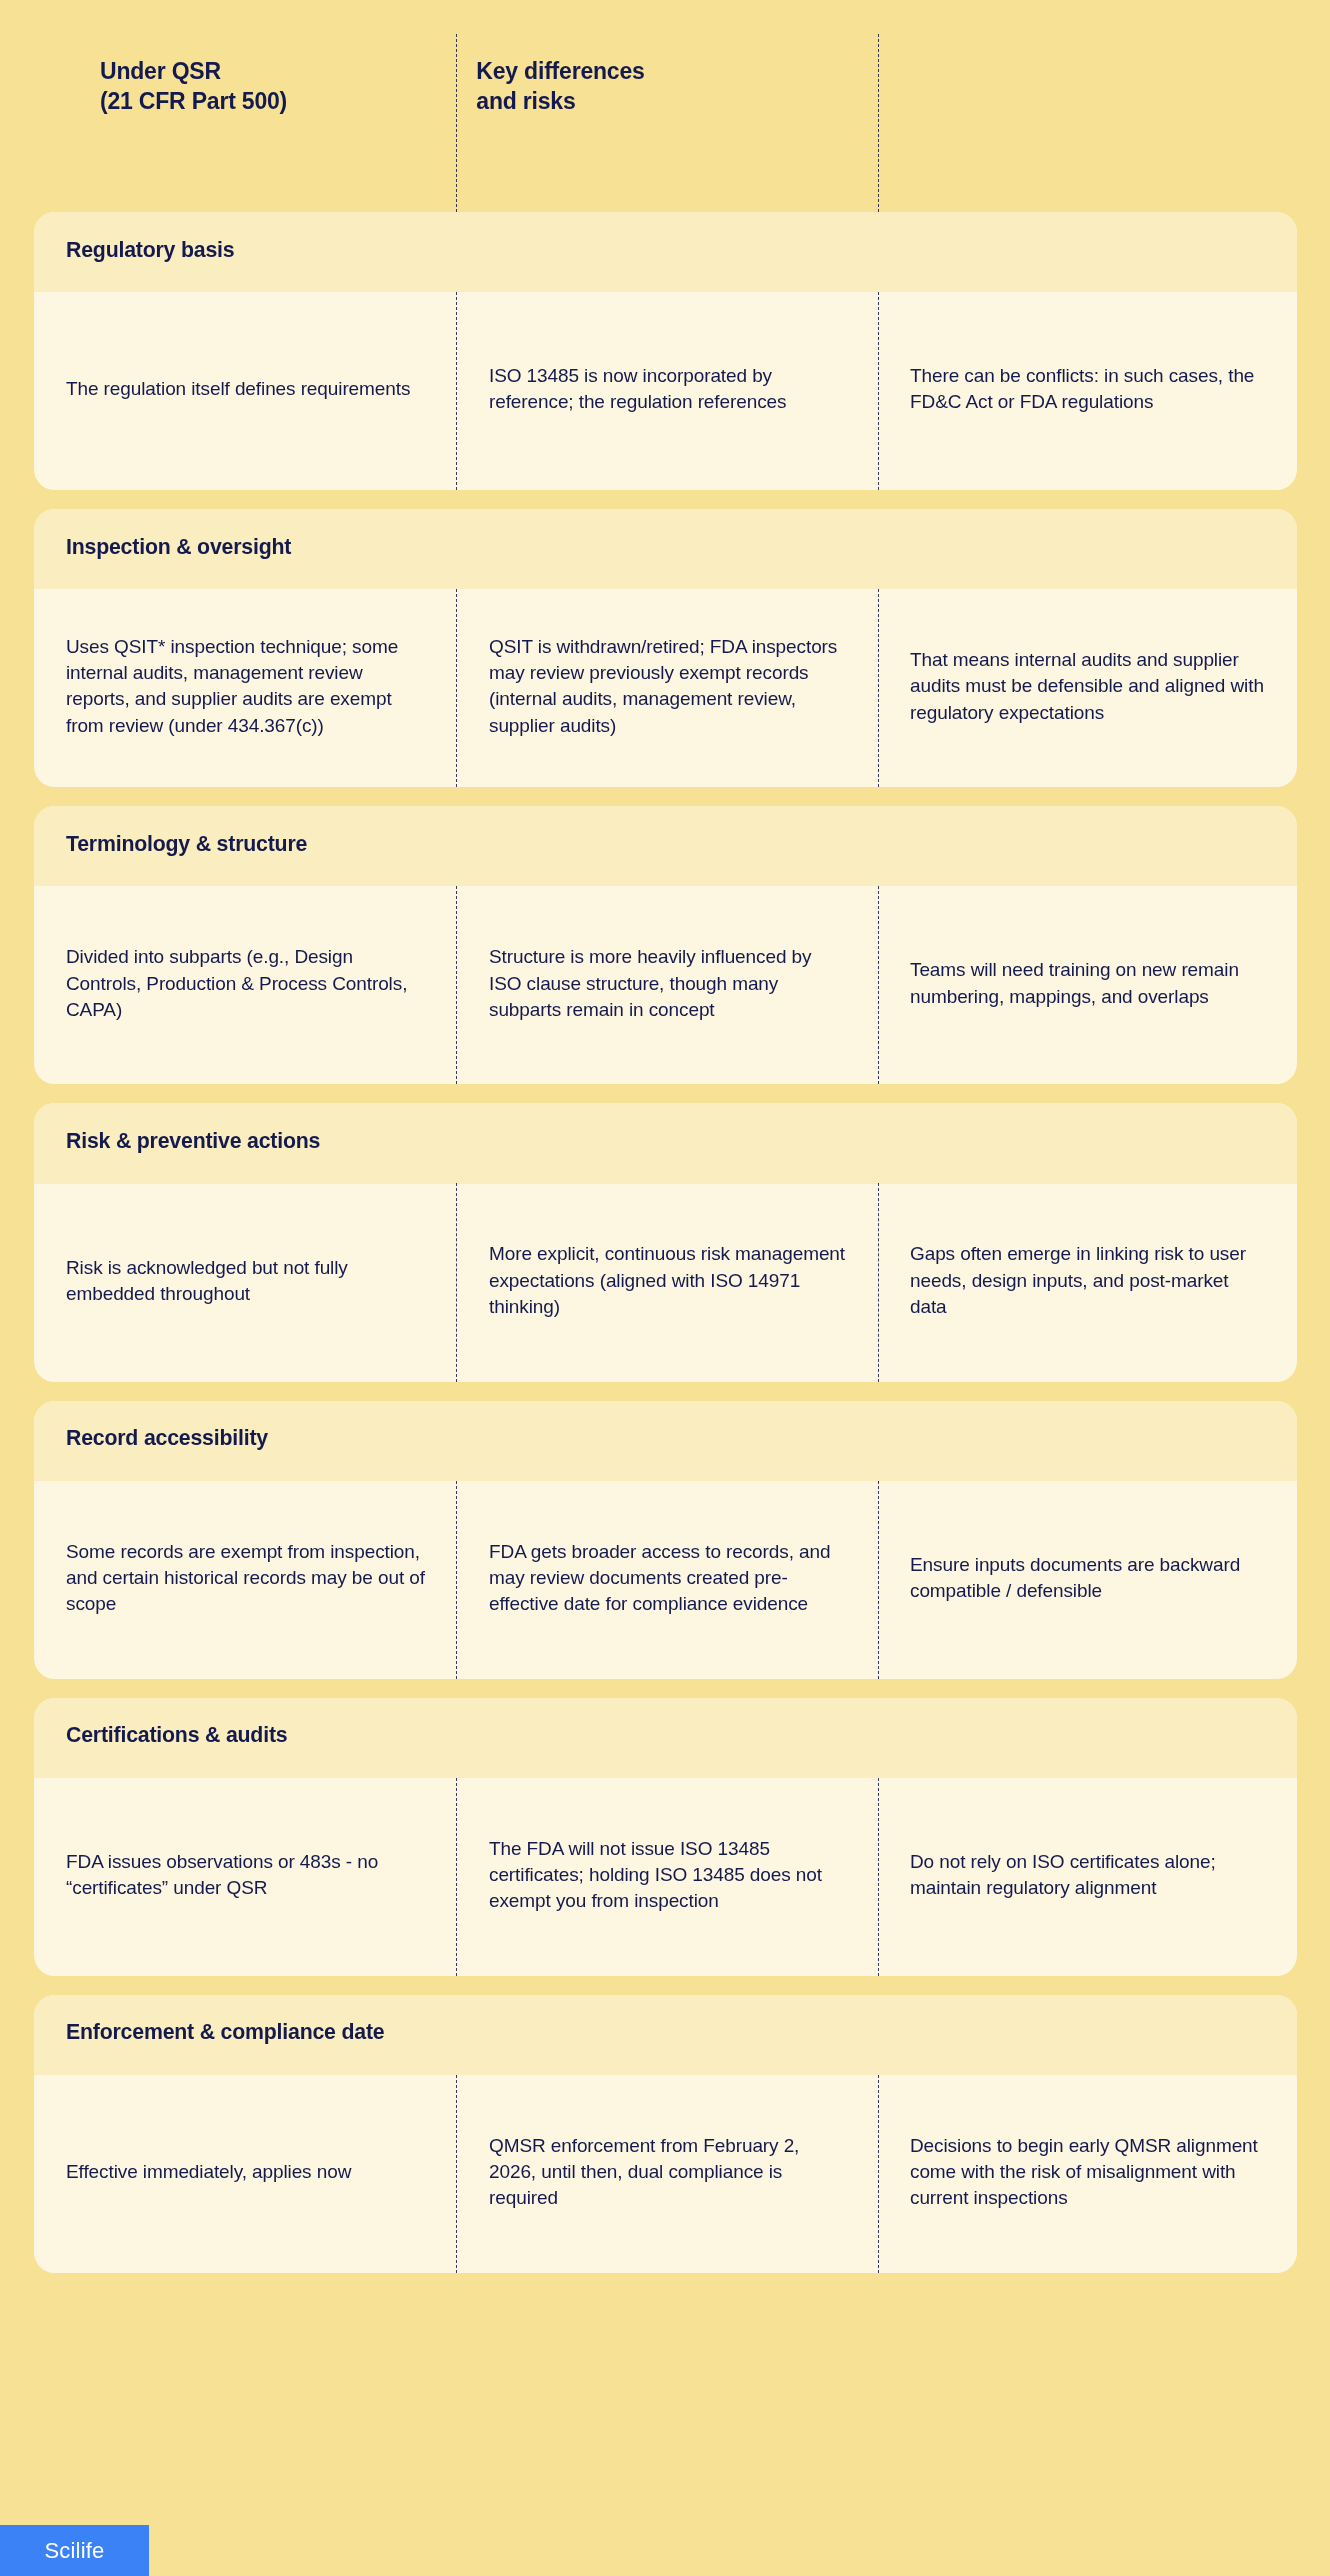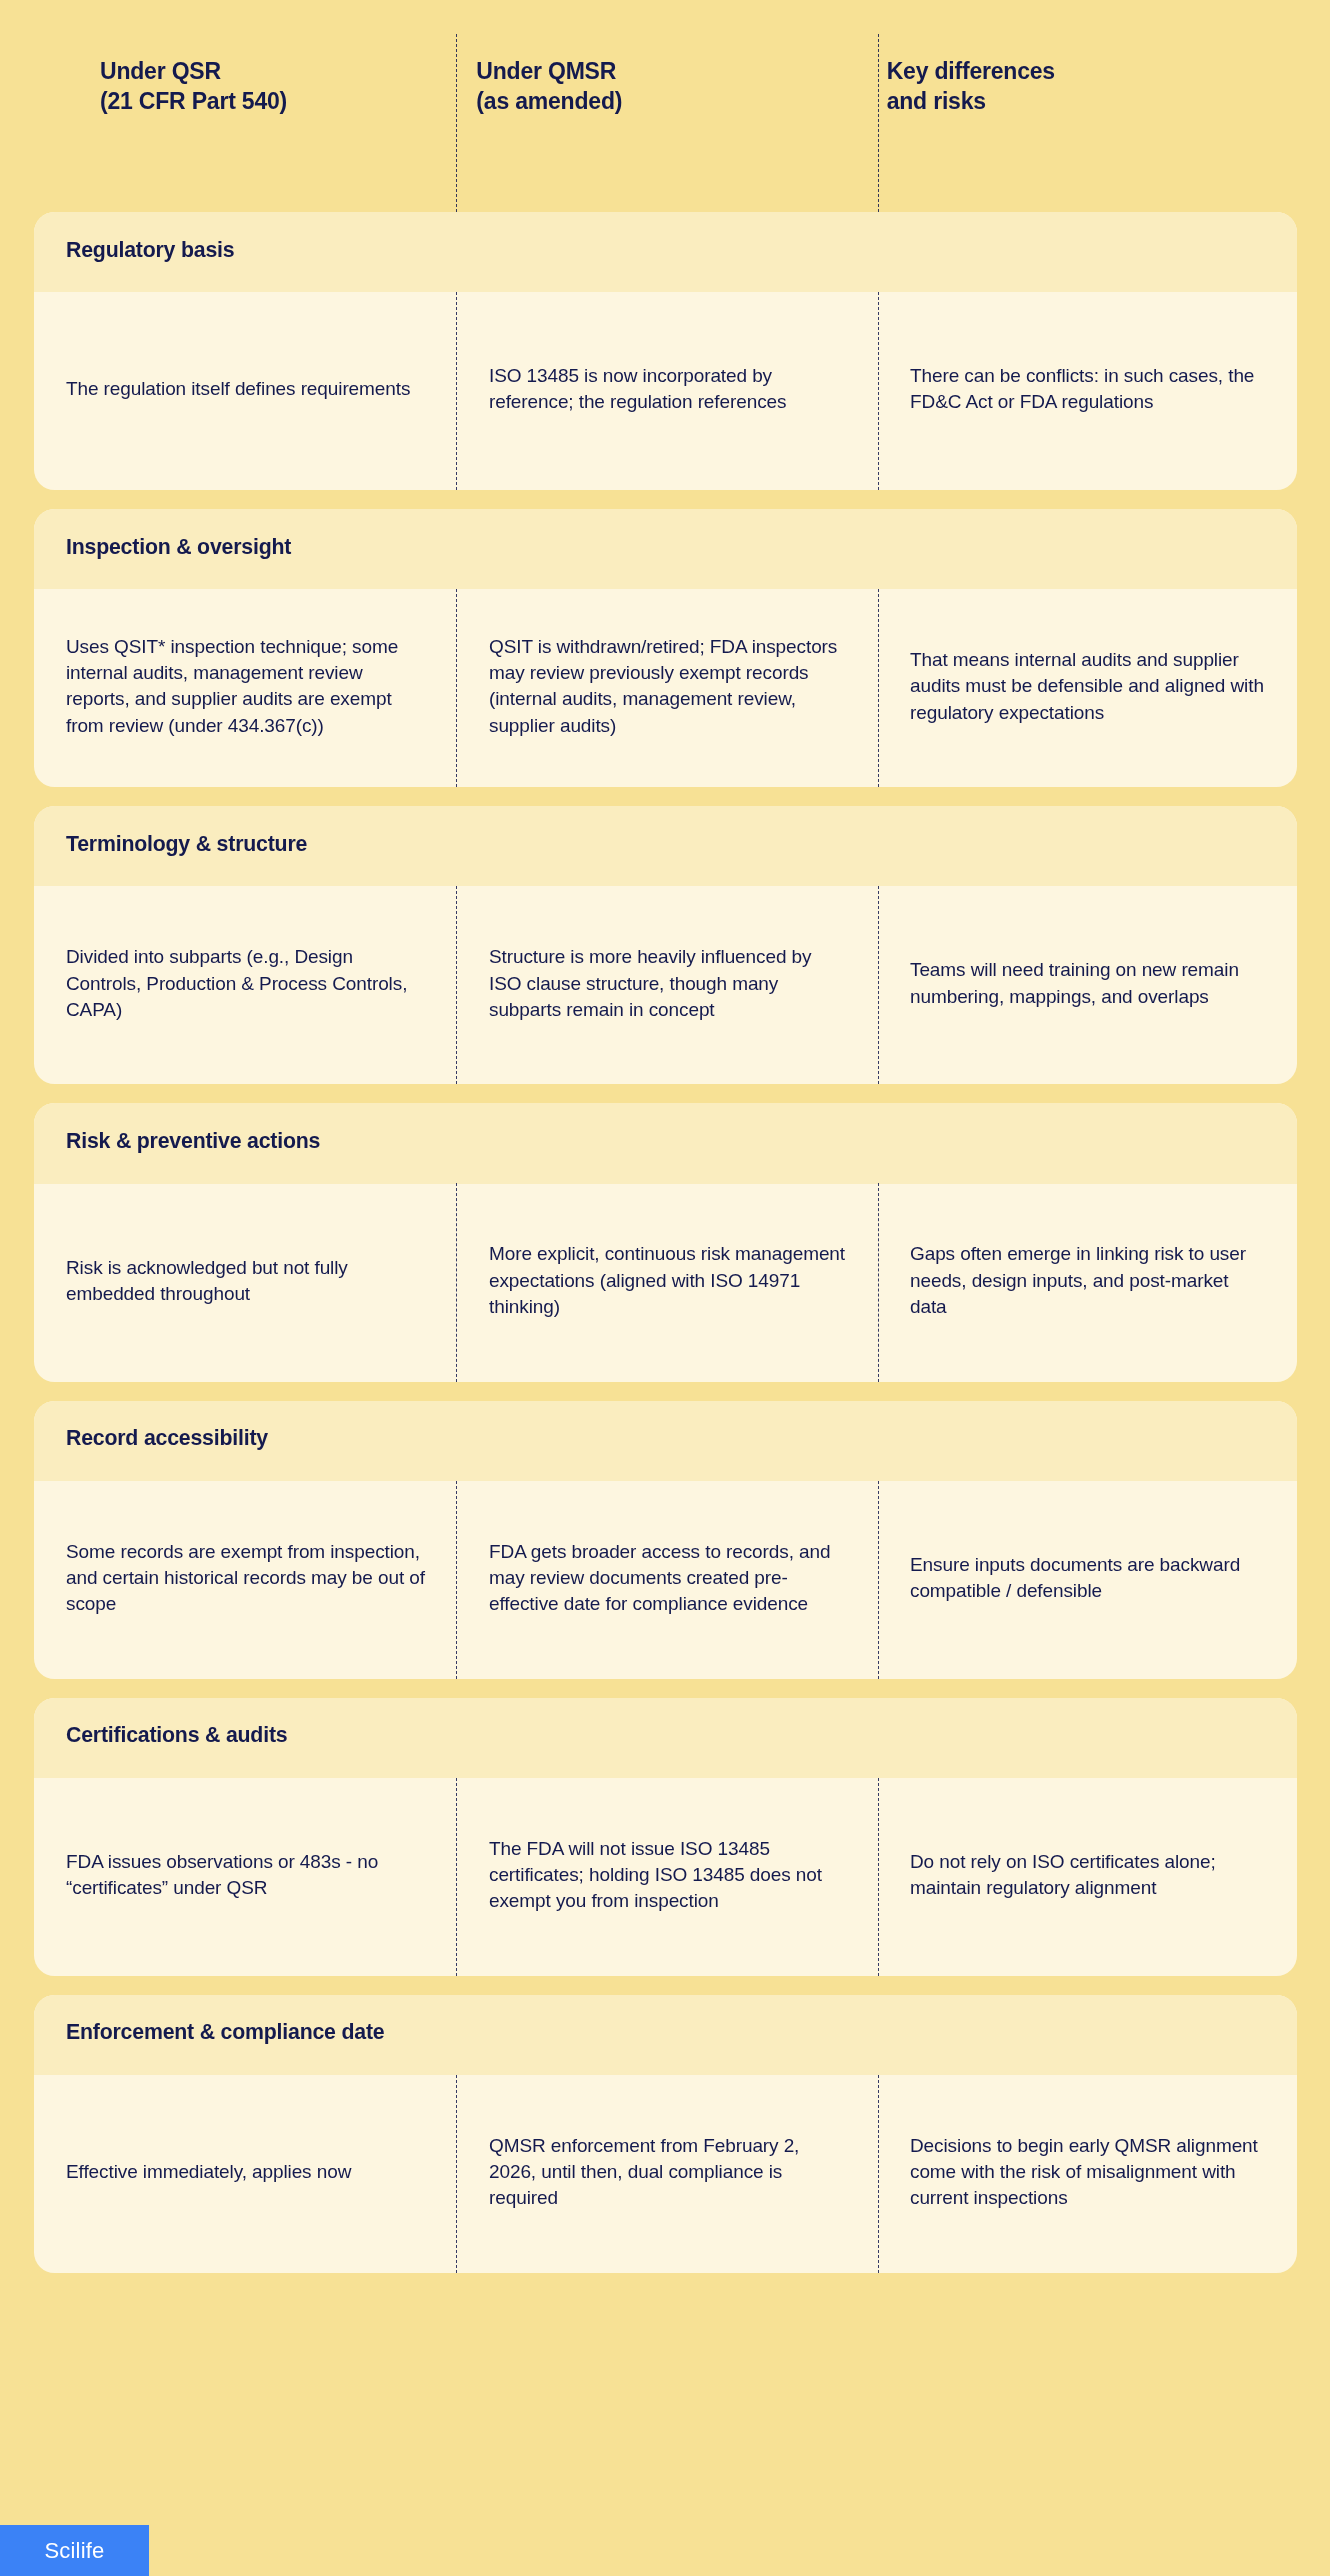--- a/index.html
+++ b/index.html
@@ -138,27 +138,23 @@
 <body>
 
 <div class="sheet">
 
   <div class="col-headers">
     <div class="hdr-rule a"></div>
     <div class="hdr-rule b"></div>
 
     <div class="col-head">
       <span class="l1">Under QSR</span>
-      <span class="l2">(21 CFR Part 540)</span>
-    </div>
-
-    <div class="col-head">
-      <span class="l1">Under QMSR</span>
-      <span class="l2">(as amended)</span>
-    </div>
+      <span class="l2">(21 CFR Part 500)</span>
+    </div>
+
 
     <div class="col-head">
       <span class="l1">Key differences</span>
       <span class="l2">and risks</span>
     </div>
   </div>
 
   <div class="cards">
 
     <div class="card">

